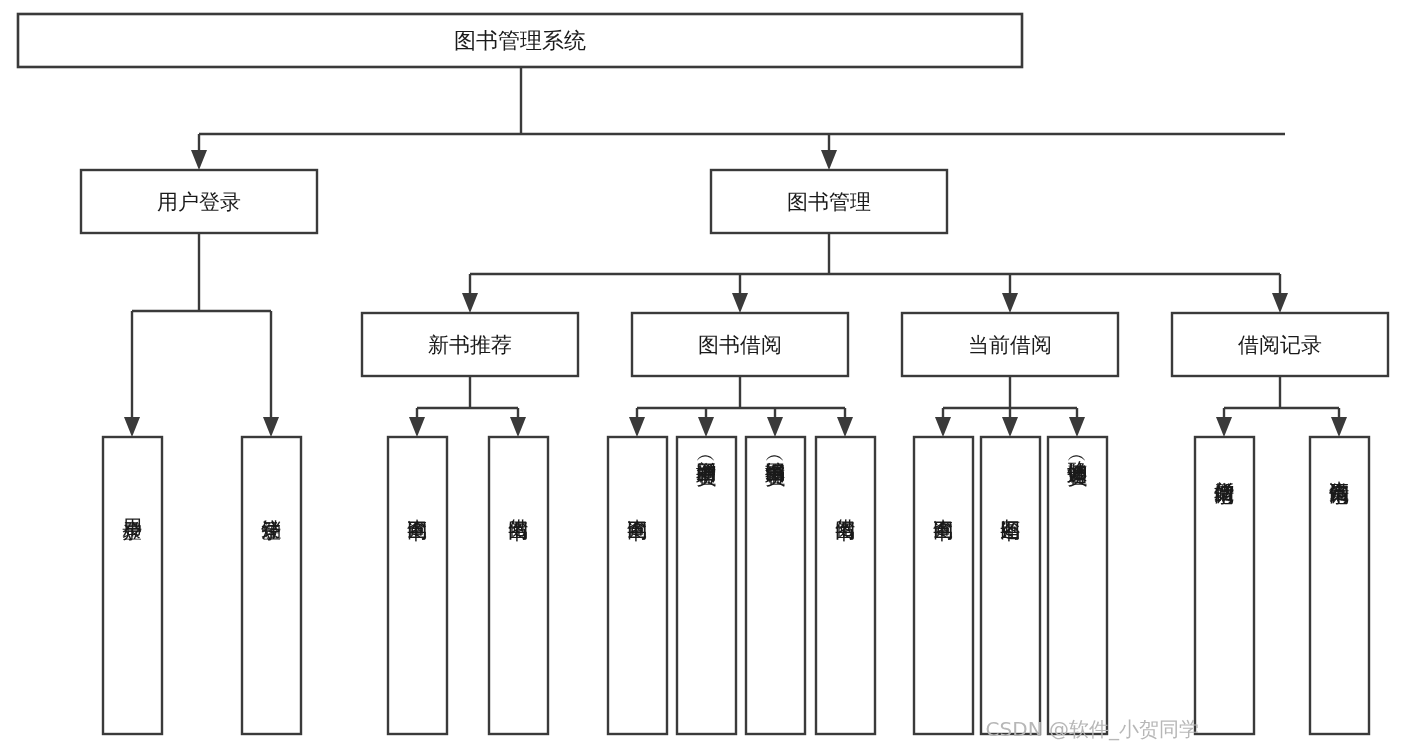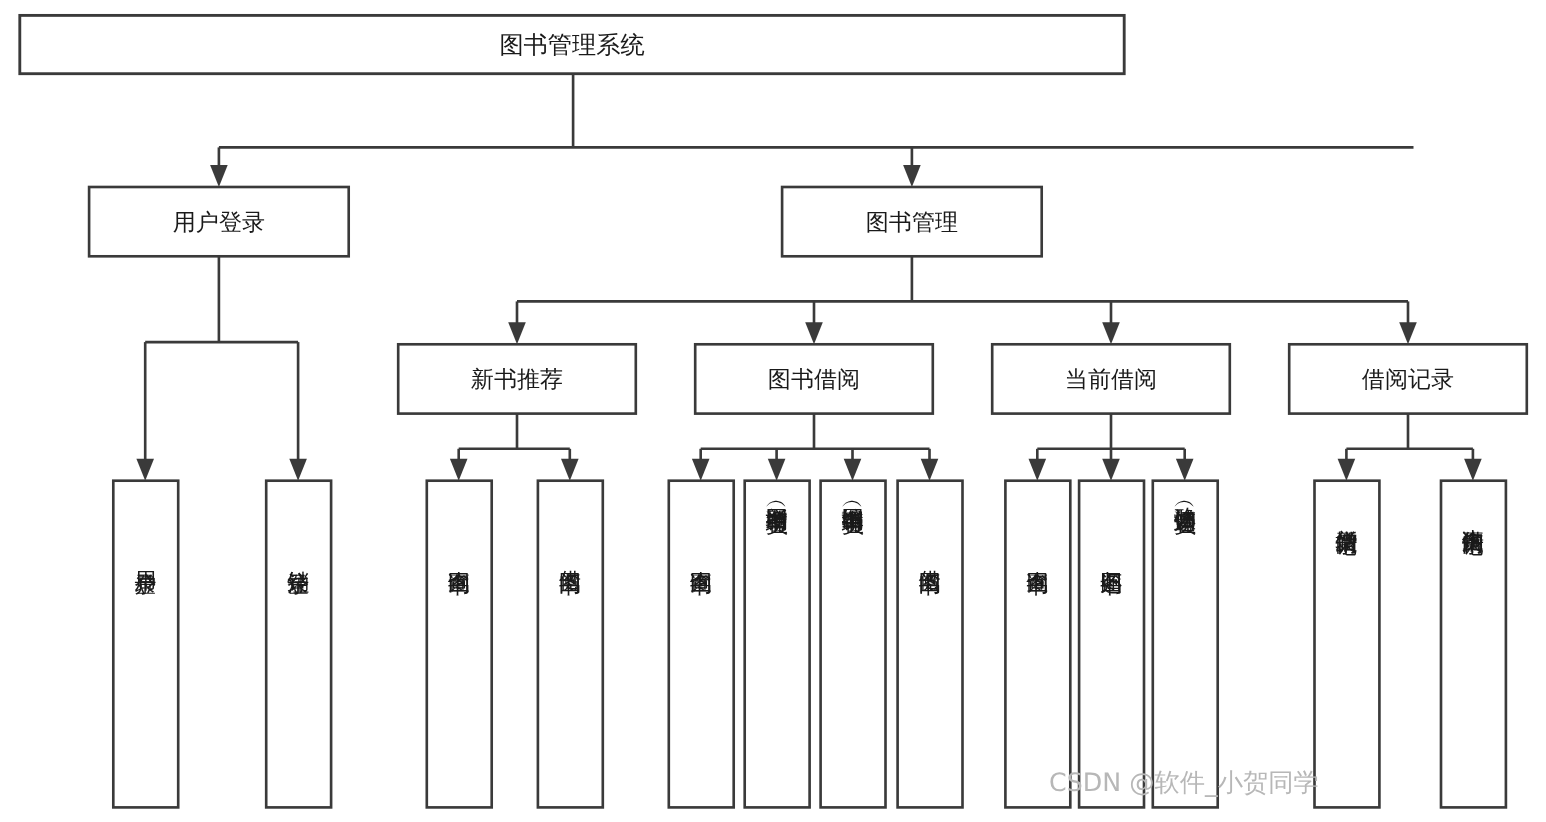--- a/index.html
+++ b/index.html
@@ -75,23 +75,23 @@
     color: #1a1a1a;
     writing-mode: vertical-rl;
     text-orientation: upright;
     letter-spacing: 1px;
     white-space: nowrap;
     text-align: center;
   }
   .watermark {
     position: absolute;
     right: 10px;
-    bottom: 20px;
-    font-family: "DejaVu Sans", "Liberation Sans", sans-serif;
-    font-size: 23px;
+    bottom: 4px;
+    font-family: "DejaVu Sans", "Liberation Sans", sans-serif;
+    font-size: 20px;
     color: #b7b7b7;
     white-space: nowrap;
     pointer-events: none;
   }
 </style>
 </head>
 <body>
 
 <div id="diagram-root">
 

